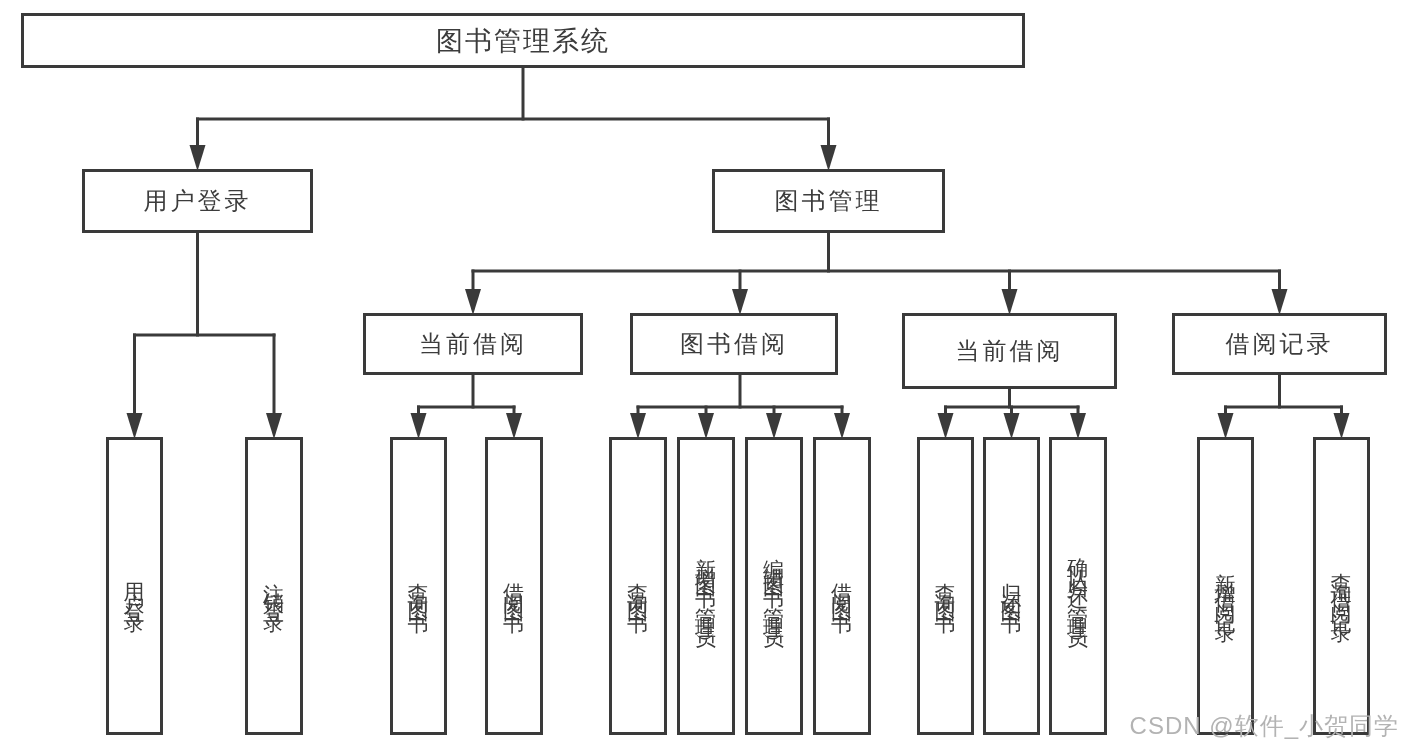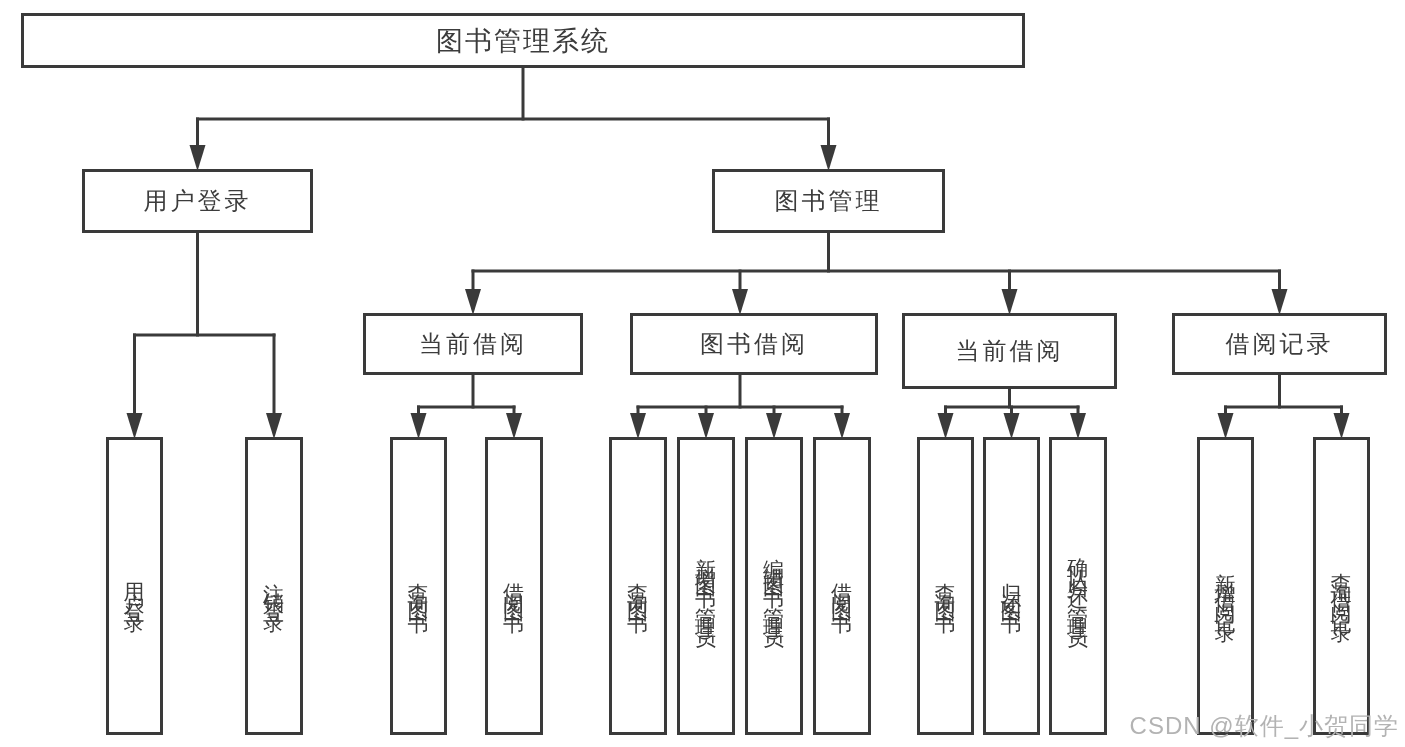--- a/index.html
+++ b/index.html
@@ -106,21 +106,21 @@
     <polygon points="1333.5,413 1349.5,413 1341.5,439"></polygon>
   </g>
 </svg>
 
 <div class="box h root" style="left:21px;top:13px;width:1004px;height:55px;">图书管理系统</div>
 
 <div class="box h" style="left:82px;top:169px;width:231px;height:64px;">用户登录</div>
 <div class="box h" style="left:712px;top:169px;width:233px;height:64px;">图书管理</div>
 
 <div class="box h" style="left:363px;top:313px;width:220px;height:62px;">当前借阅</div>
-<div class="box h" style="left:630px;top:313px;width:248px;height:62px;">图书借阅</div>
+<div class="box h" style="left:630px;top:313px;width:208px;height:62px;">图书借阅</div>
 <div class="box h" style="left:902px;top:313px;width:215px;height:76px;">当前借阅</div>
 <div class="box h" style="left:1172px;top:313px;width:215px;height:62px;">借阅记录</div>
 
 <div class="box v" style="left:106px;top:437px;width:57px;height:298px;">用户登录</div>
 <div class="box v" style="left:245px;top:437px;width:58px;height:298px;">注销登录</div>
 
 <div class="box v" style="left:390px;top:437px;width:57px;height:298px;">查询图书</div>
 <div class="box v" style="left:485px;top:437px;width:58px;height:298px;">借阅图书</div>
 
 <div class="box v" style="left:609px;top:437px;width:58px;height:298px;">查询图书</div>

